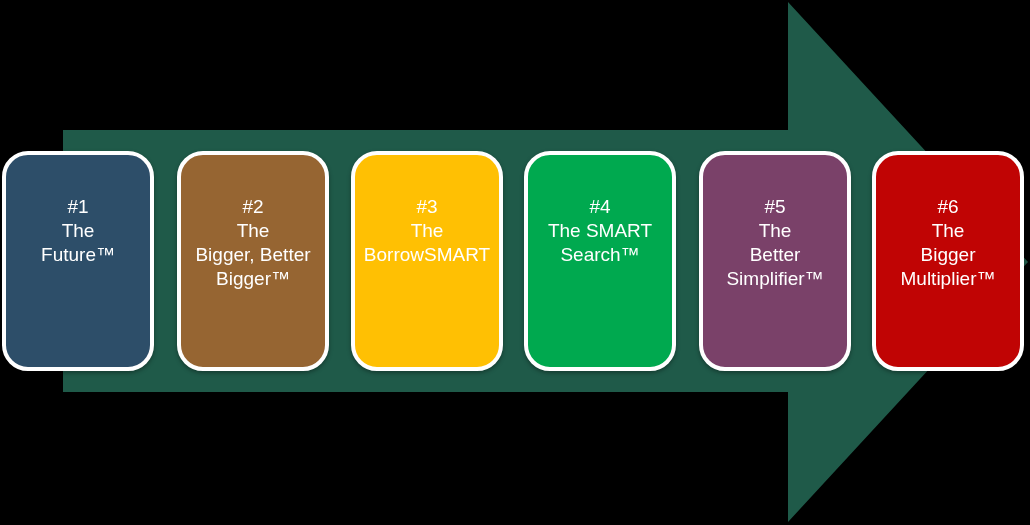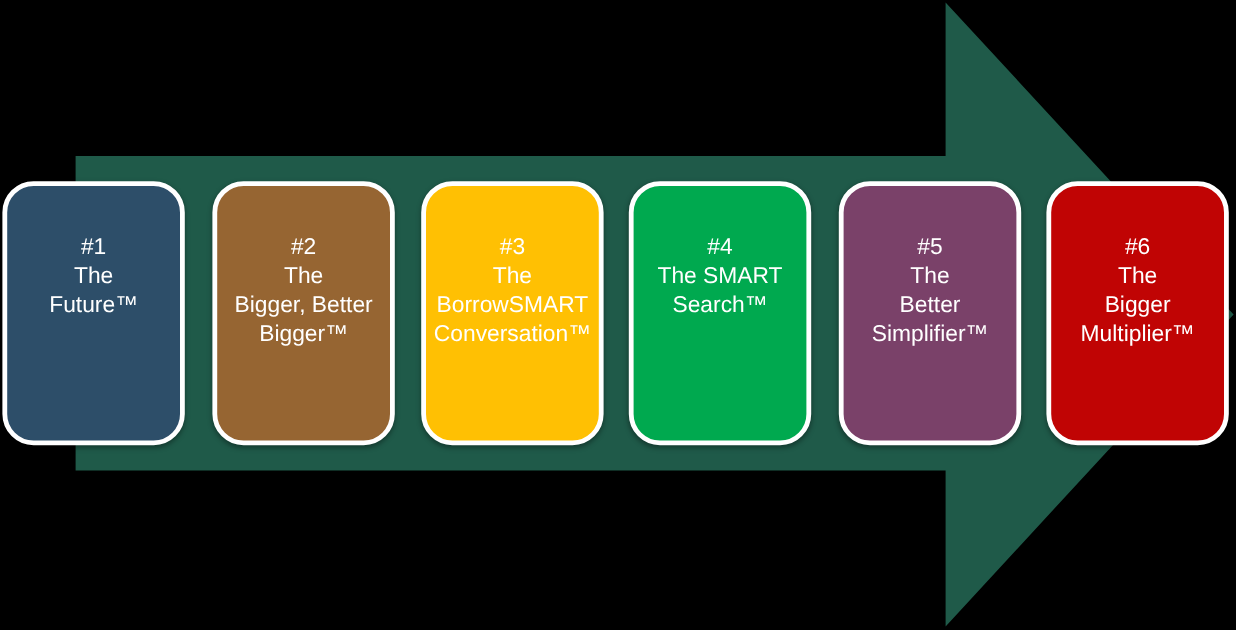--- a/index.html
+++ b/index.html
@@ -61,21 +61,20 @@
     <div class="txt-line">#2</div>
     <div class="txt-line">The</div>
     <div class="txt-line">Bigger, Better</div>
     <div class="txt-line">Bigger™</div>
   </div>
 
   <div class="card" style="left: 351px; background: rgb(255, 192, 3); fill: rgb(255, 192, 3);">
     <div class="txt-line">#3</div>
     <div class="txt-line">The</div>
     <div class="txt-line">BorrowSMART</div>
-    <div class="txt-line">Conversation™</div>
   </div>
 
   <div class="card" style="left: 524px; background: rgb(0, 169, 79); fill: rgb(0, 169, 79);">
     <div class="txt-line">#4</div>
     <div class="txt-line">The SMART</div>
     <div class="txt-line">Search™</div>
   </div>
 
   <div class="card" style="left: 699px; background: rgb(122, 65, 105); fill: rgb(122, 65, 105);">
     <div class="txt-line">#5</div>

